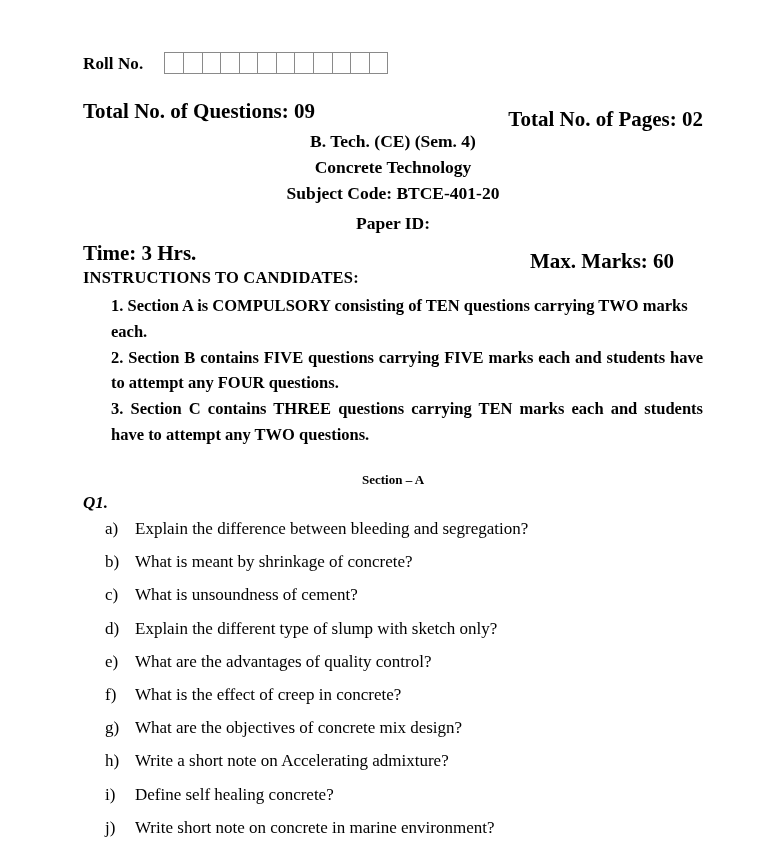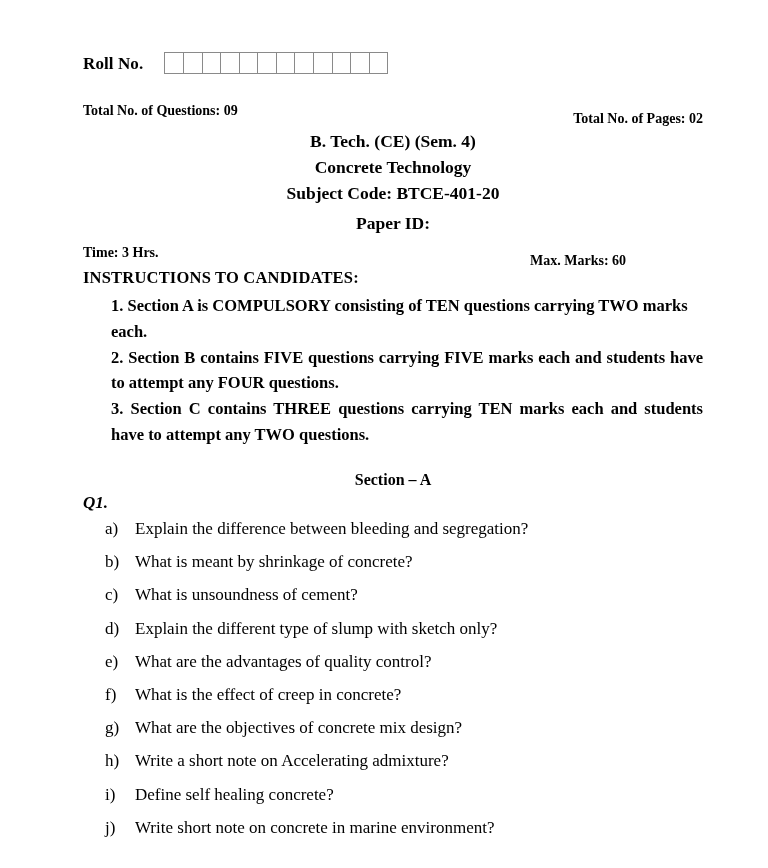--- a/index.html
+++ b/index.html
@@ -55,21 +55,21 @@
     height: 20px;
     border-right: 1px solid #8a8a8a;
     box-sizing: content-box;
   }
 
   
   .meta-row {
     display: flex;
     justify-content: space-between;
     font-weight: bold;
-    font-size: 14px;
+    font-size: 21px;
     line-height: 20px;
   }
   .meta-row .left  { text-align: left; }
   .meta-row .right { text-align: right; margin-top: 8px; }
 
   .meta-questions { top: 101px; }
 
   .center-title {
     text-align: center;
     font-weight: bold;
@@ -99,21 +99,21 @@
     font-size: 16.5px;
     line-height: 25.8px;
     text-align: justify;
     margin-left: 28px;
   }
 
   .section-heading {
     top: 468px;
     text-align: center;
     font-weight: bold;
-    font-size: 16px;
+    font-size: 13px;
     line-height: 24px;
   }
 
   .qnum {
     top: 492px;
     font-weight: bold;
     font-size: 17px;
     line-height: 22px;
     font-style: italic;
   }

